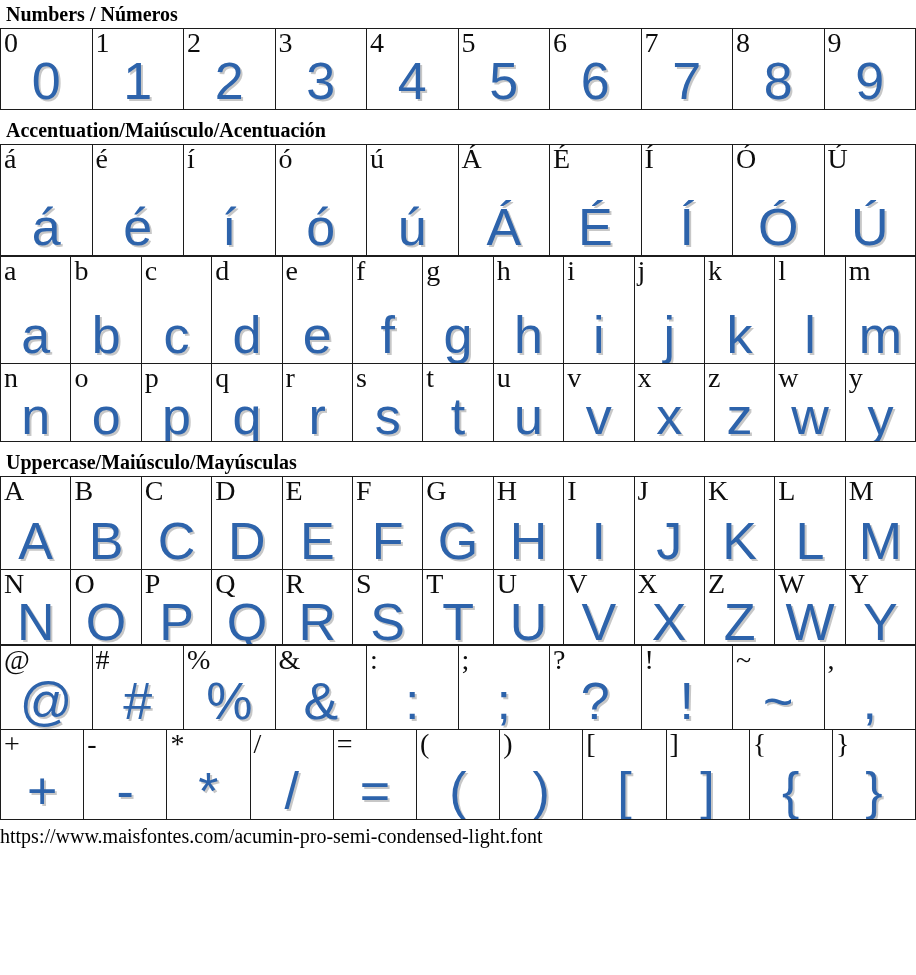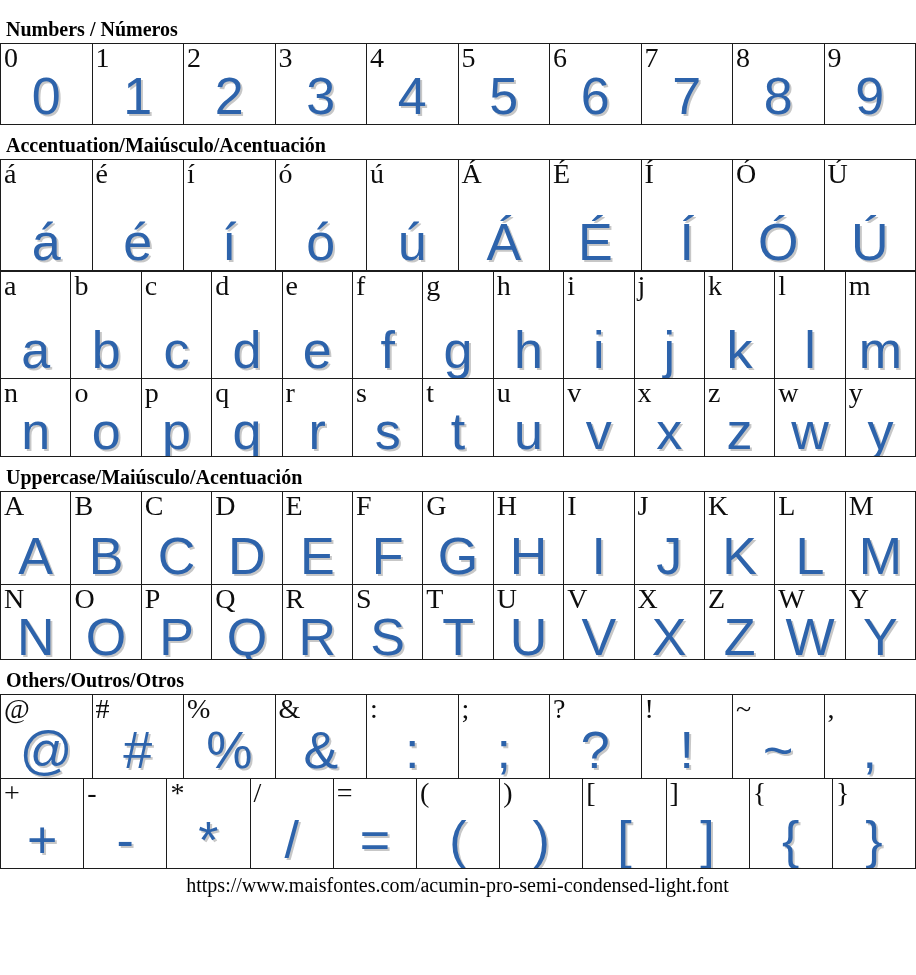--- a/index.html
+++ b/index.html
@@ -20,21 +20,21 @@
   }
   .section-heading {
     font-family: "Liberation Serif", serif;
     font-weight: bold;
     font-size: 20px;
     line-height: 22px;
     margin: 9px 0 3px 6px;
     color: #000;
   }
   .section-heading.first {
-    margin-top: 18px;
+    margin-top: 3px;
   }
   .grid {
     width: 916px;
     box-sizing: border-box;
     border: 1px solid #1c1c1c;
     background: #fff;
   }
   .grid-row {
     display: flex;
     box-sizing: border-box;
@@ -83,21 +83,21 @@
   .grid-lowercase    .grid-row-1 { height: 78px; }
   .grid-uppercase    .grid-row-0 { height: 92px; }
   .grid-uppercase    .grid-row-1 { height: 75px; }
   .grid-others       .grid-row-0 { height: 83px; }
   .grid-others       .grid-row-1 { height: 90px; }
   .footer-url {
     font-family: "Liberation Serif", serif;
     font-size: 20px;
     line-height: 22px;
     color: #000;
-    text-align: center;
+    text-align: left;
     margin-top: 5px;
     padding-right: 1px;
   }
 </style>
 </head>
 <body style="--accent: #2d63ab;">
 
 <div class="page">
 
   <h2 class="section-heading first">Numbers / Números</h2>
@@ -296,21 +296,21 @@
           <span class="cell-label">w</span>
           <span class="cell-glyph">w</span>
         </div>
         <div class="cell">
           <span class="cell-label">y</span>
           <span class="cell-glyph">y</span>
         </div>
       </div>
     </div>
 
-  <h2 class="section-heading">Uppercase/Maiúsculo/Acentuación</h2>
+  <h2 class="section-heading">Uppercase/Maiúsculo/Mayúsculas</h2>
   <div class="grid grid-uppercase">
       <div class="grid-row grid-row-0">
         <div class="cell">
           <span class="cell-label">A</span>
           <span class="cell-glyph">A</span>
         </div>
         <div class="cell">
           <span class="cell-label">B</span>
           <span class="cell-glyph">B</span>
         </div>
@@ -408,21 +408,20 @@
           <span class="cell-label">W</span>
           <span class="cell-glyph">W</span>
         </div>
         <div class="cell">
           <span class="cell-label">Y</span>
           <span class="cell-glyph">Y</span>
         </div>
       </div>
     </div>
 
-  <h2 class="section-heading">Others/Outros/Otros</h2>
   <div class="grid grid-others">
       <div class="grid-row grid-row-0">
         <div class="cell">
           <span class="cell-label">@</span>
           <span class="cell-glyph">@</span>
         </div>
         <div class="cell">
           <span class="cell-label">#</span>
           <span class="cell-glyph">#</span>
         </div>

